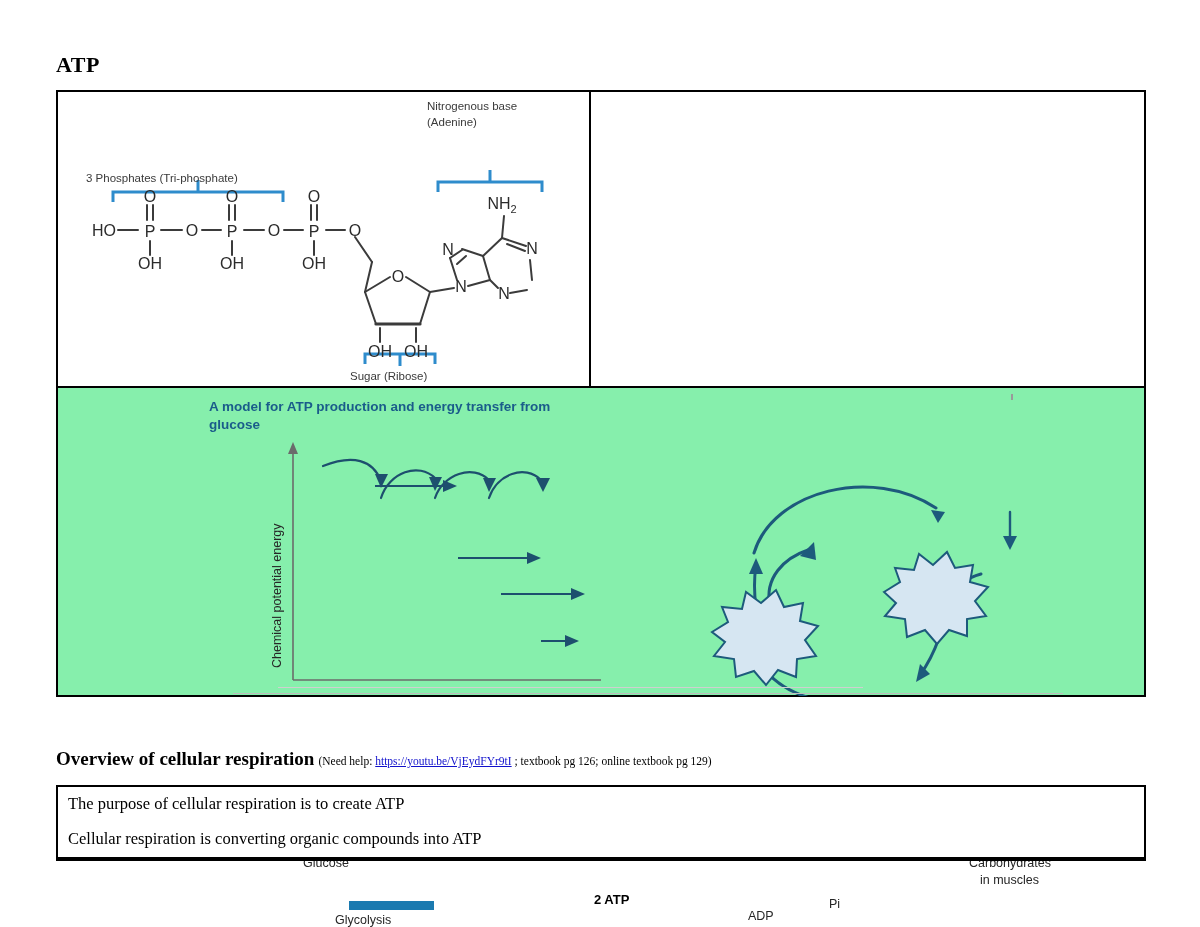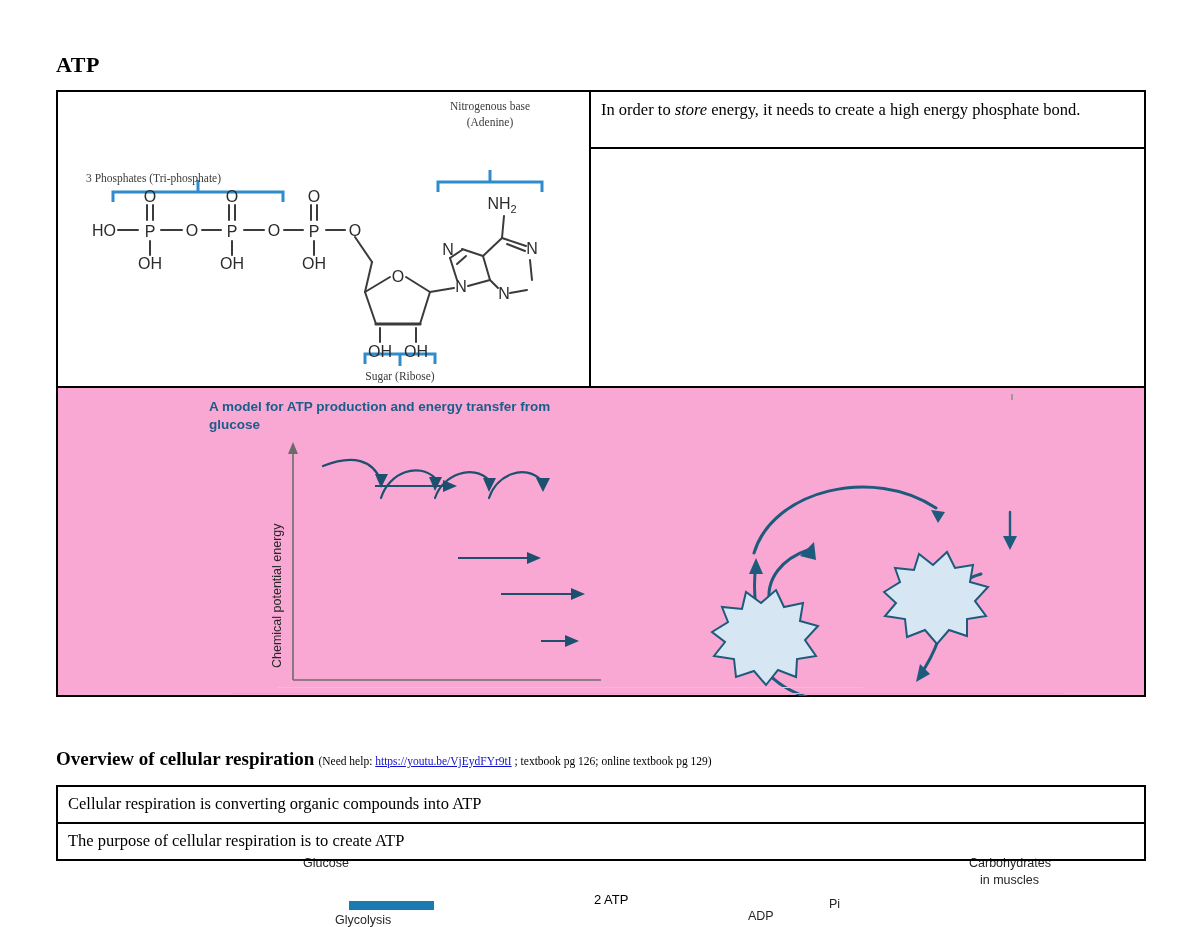--- a/index.html
+++ b/index.html
@@ -14,33 +14,33 @@
   
   .tbl{position:absolute;left:56px;top:90px;width:1090px;border:2px solid #000;box-sizing:border-box;}
   .row{display:flex;width:100%;box-sizing:border-box;}
   .cell-left{width:533px;box-sizing:border-box;border-right:2px solid #000;position:relative;}
   .cell-right{flex:1;box-sizing:border-box;display:flex;flex-direction:column;}
   .txt-cell{box-sizing:border-box;padding:7px 10px 8px 10px;font-size:16.5px;line-height:1.33;}
   .txt-cell.b{border-bottom:2px solid #000;}
   .txt-cell i{font-style:italic;}
   .rowsep{border-top:2px solid #000;}
 
-  .diagram-row{width:100%;box-sizing:border-box;height:307px;position:relative;background:#f9a8d4;}
+  .diagram-row{width:100%;box-sizing:border-box;height:307px;position:relative;background:#86efac;}
 
   
   .mol{position:relative;width:533px;height:294px;}
   .mol svg{position:absolute;left:0;top:0;}
-  .mol .lbl{position:absolute;font-family:Liberation Serif, serif;
-            font-size:11.5px;color:#3a3a3a;white-space:nowrap;text-align:center;}
+  .mol .lbl{position:absolute;font-family:Liberation Sans, sans-serif;
+            font-size:11.5px;color:#3a3a3a;white-space:nowrap;}
 
   
   .diag-title{position:absolute;font-family:"Liberation Sans",sans-serif;
               font-weight:bold;font-size:13.5px;color:#1a5c8a;line-height:1.3;}
   .d-lbl{position:absolute;font-family:"Liberation Sans",sans-serif;font-size:12.5px;color:#262626;white-space:nowrap;}
-  .d-lbl.bold{font-weight:normal;font-size:13px;color:#000;text-align:right;}
+  .d-lbl.bold{font-weight:bold;font-size:13px;color:#000;text-align:right;}
   .vaxis-lbl{position:absolute;font-family:"Liberation Sans",sans-serif;font-size:12.5px;color:#262626;
              transform:rotate(-90deg);transform-origin:left top;white-space:nowrap;}
   .bar{position:absolute;background:#1b7ab0;height:9px;}
 
   
   .sec2-head{position:absolute;left:56px;top:748px;white-space:nowrap;}
   .sec2-head .t{font-family:"Liberation Serif",serif;font-weight:bold;font-size:19px;}
   .sec2-head .sub{font-family:"Liberation Serif",serif;font-size:11.5px;text-align:center;}
   .sec2-head a{color:#1111cc;text-decoration:underline;}
 
@@ -151,21 +151,20 @@
           </svg>
 
           <div class="lbl" style="left:28px;top:80px;">3 Phosphates (Tri-phosphate)</div>
           <div class="lbl" style="left:369px;top:8px;width:126px;">Nitrogenous base</div>
           <div class="lbl" style="left:369px;top:24px;width:126px;">(Adenine)</div>
           <div class="lbl" style="left:292px;top:278px;width:100px;">Sugar (Ribose)</div>
         </div>
       </div>
 
       <div class="cell-right">
-        <div class="txt-cell b" style="min-height:57px;">In order to <i>store</i> energy,  it needs to create a high energy phosphate bond.</div>
       </div>
     </div>
 
     <div class="row rowsep">
       <div class="diagram-row">
 
         <div class="diag-title" style="left:151px;top:10px;width:360px;">A model for ATP production and energy transfer from glucose</div>
 
         <svg width="470" height="260" viewBox="0 0 470 260" style="position:absolute;left:145px;top:48px;">
 
@@ -264,17 +263,17 @@
       </div>
     </div>
   </div>
 
   <div class="sec2-head">
     <span class="t">Overview of cellular respiration</span>
     <span class="sub">(Need help: </span><a class="sub" href="#">https://youtu.be/VjEydFYr9tI</a><span class="sub"> ; textbook pg 126; online textbook pg 129)</span>
   </div>
 
   <div class="tbl2">
+    <div class="r">The purpose of cellular respiration is to create ATP</div>
     <div class="r b">Cellular respiration is converting organic compounds into ATP</div>
-    <div class="r">The purpose of cellular respiration is to create ATP</div>
   </div>
 
 </div>
 
 </body></html>

